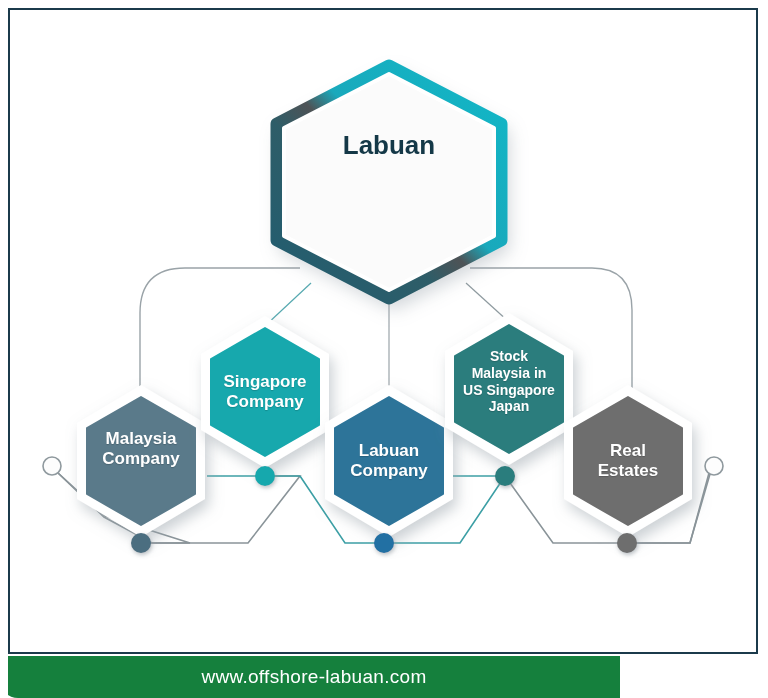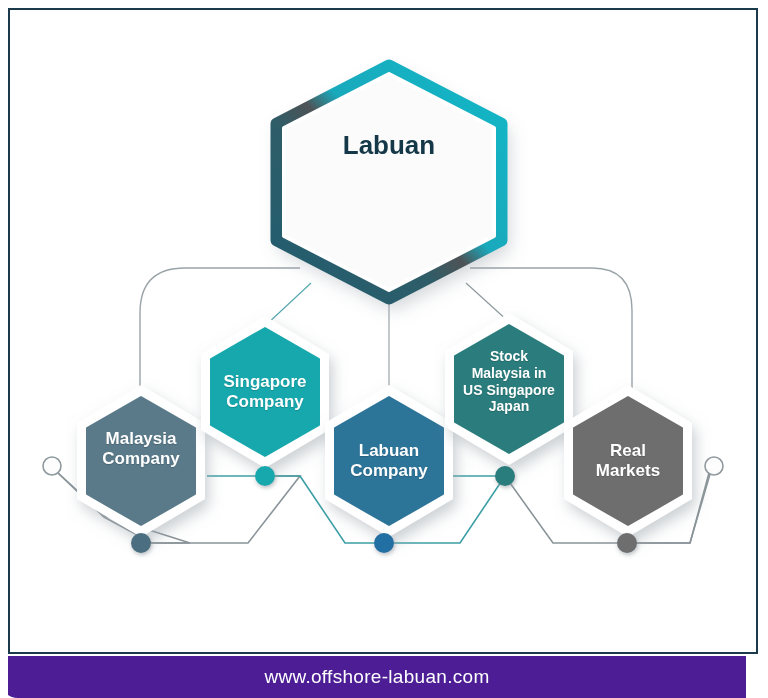--- a/index.html
+++ b/index.html
@@ -32,23 +32,23 @@
     left: 0;
     top: 0;
     width: 768px;
     height: 698px;
   }
   
   #footer {
     position: absolute;
     left: 8px;
     top: 656px;
-    width: 738px;
+    width: 612px;
     height: 42px;
-    background: #4c1d95;
+    background: #15803d;
     display: flex;
     align-items: center;
     justify-content: center;
   }
   #footer-text {
     color: #ffffff;
     font-size: 19px;
     letter-spacing: 0.3px;
     font-family: "Liberation Sans", sans-serif;
   }
@@ -200,21 +200,21 @@
 
   <div class="node-label child-label small" style="left:448px; top:348px; width:122px;">
     <div>Stock</div>
     <div>Malaysia in</div>
     <div>US Singapore</div>
     <div>Japan</div>
   </div>
 
   <div class="node-label child-label" style="left:568px; top:441px; width:120px;">
     <div>Real</div>
-    <div>Markets</div>
+    <div>Estates</div>
   </div>
 
   <div id="frame"></div>
 
   <div id="footer">
     <span id="footer-text">www.offshore-labuan.com</span>
   </div>
 
 </div>
 

